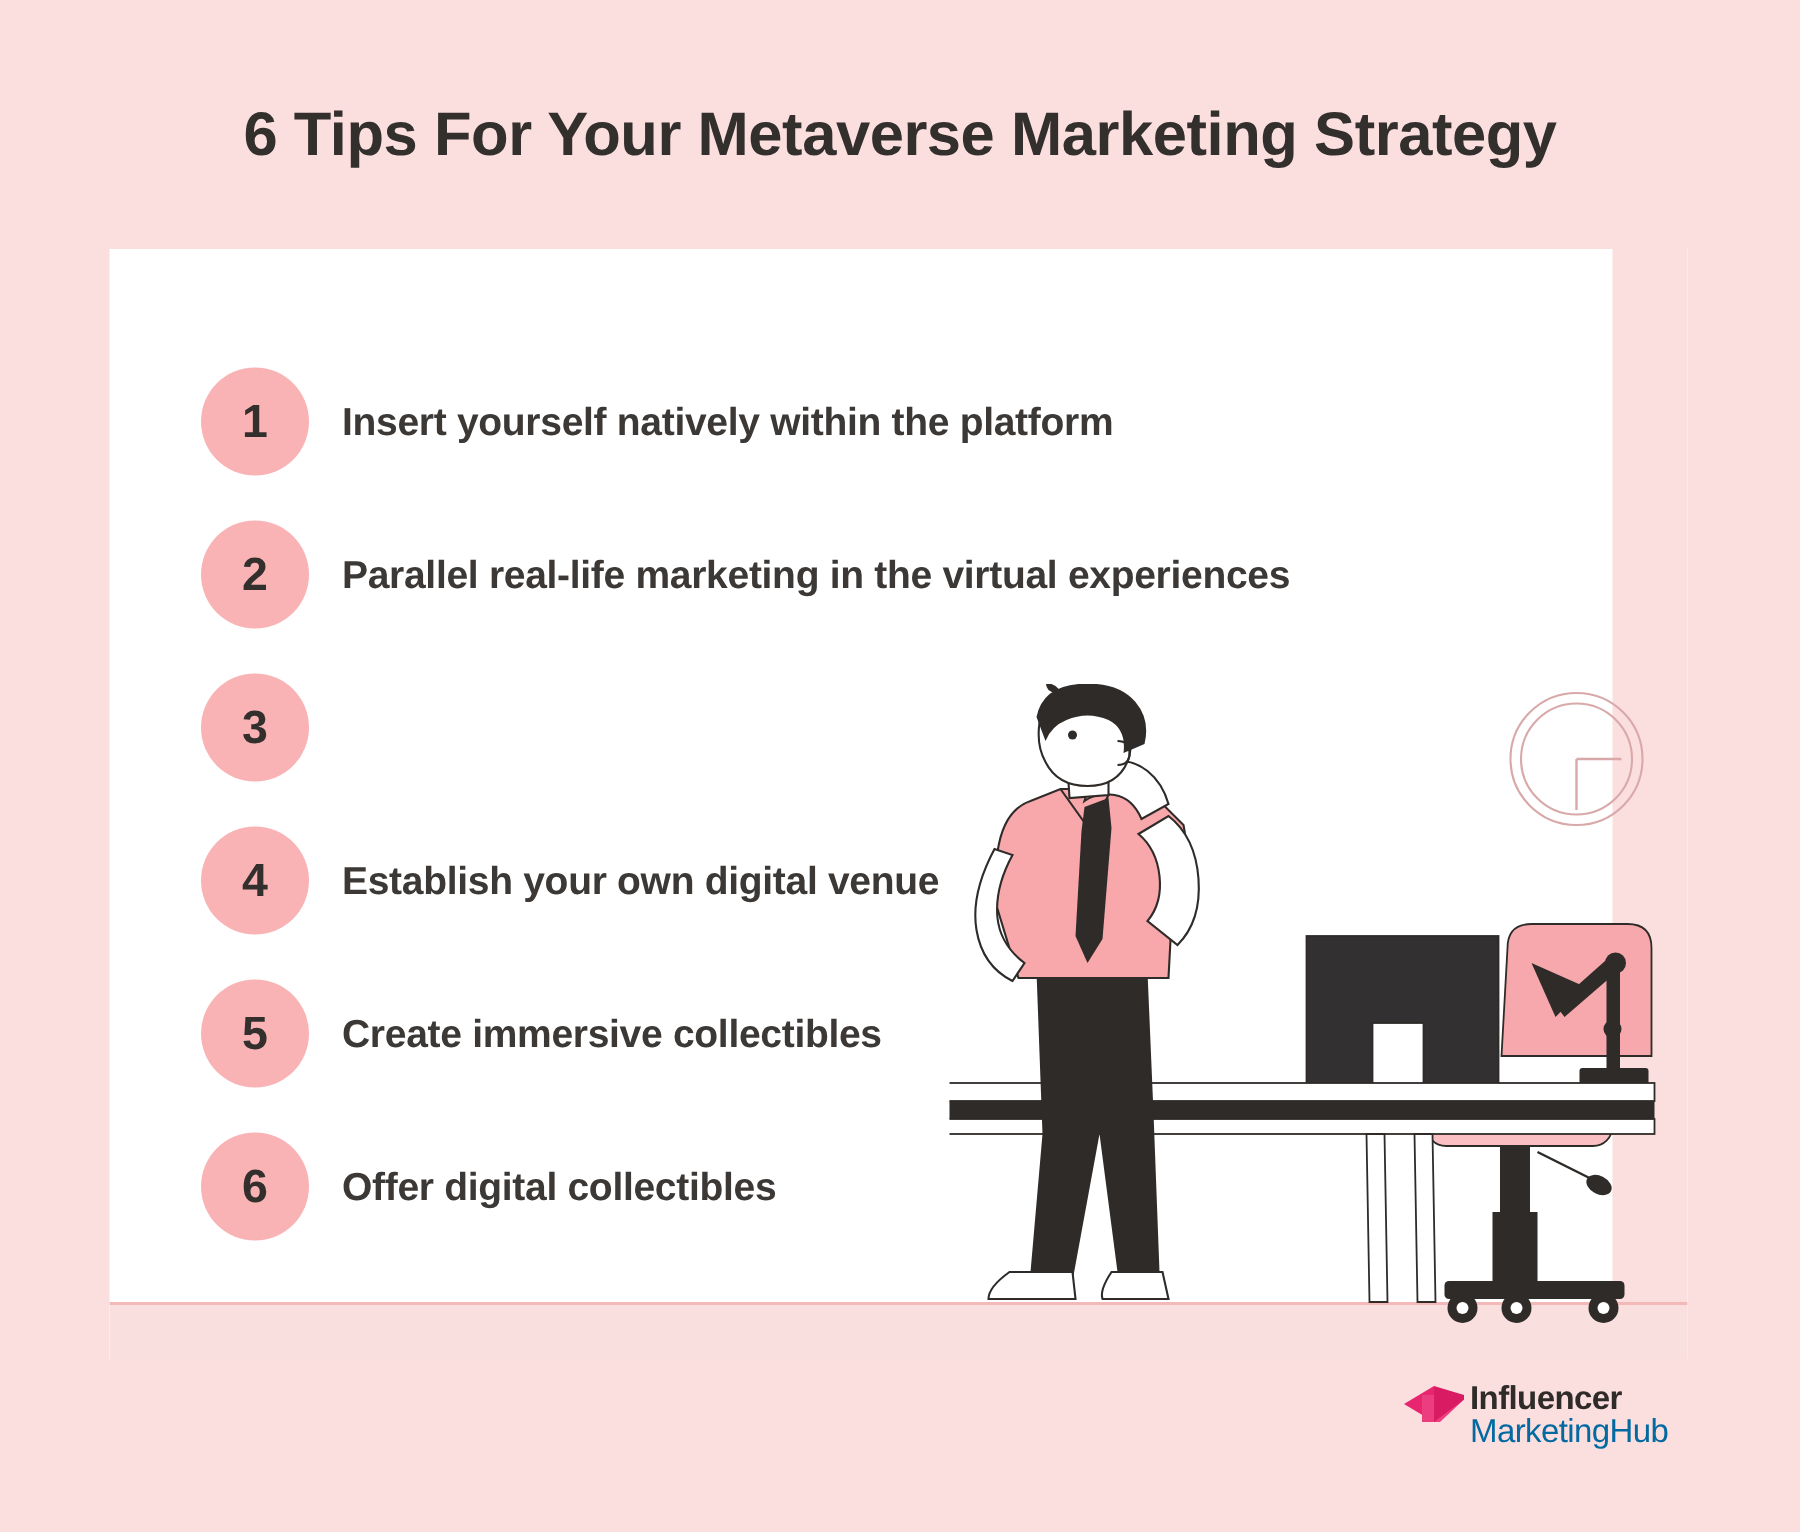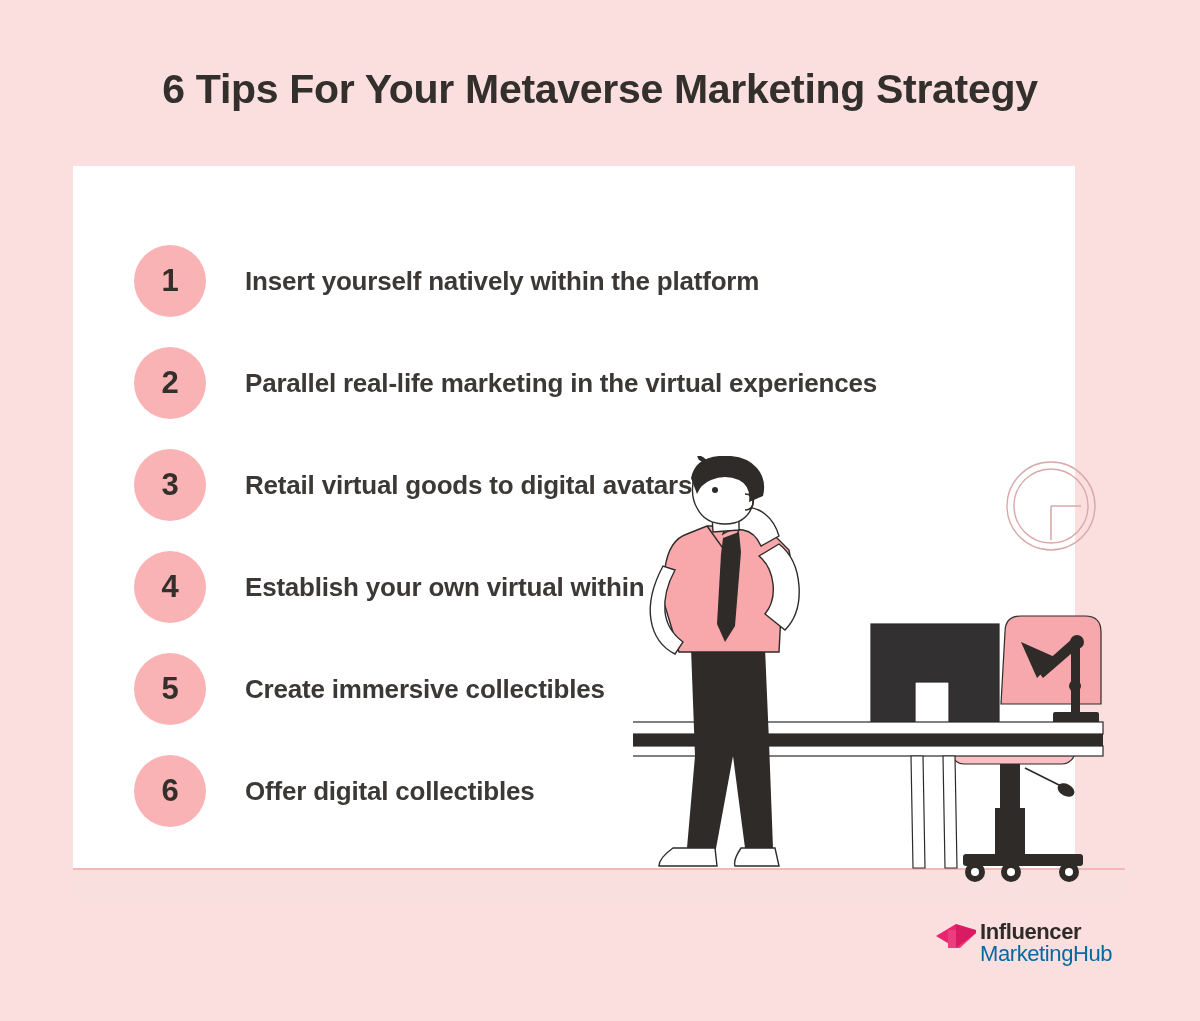--- a/index.html
+++ b/index.html
@@ -83,21 +83,21 @@
     flex: 0 0 auto;
     display: flex;
     align-items: center;
     justify-content: center;
     font-family: "Liberation Sans", sans-serif;
     font-size: 31px;
     font-weight: bold;
     color: #332F2D;
   }
   .tip-text {
-    margin-left: 39px;
+    margin-left: 22px;
     font-family: "Liberation Sans", sans-serif;
     font-size: 26px;
     font-weight: 600;
     color: #3B3836;
     letter-spacing: -0.2px;
     white-space: nowrap;
   }
 
   
   #illustration {
@@ -276,26 +276,25 @@
       <div class="tip-text">Insert yourself natively within the platform</div>
     </div>
 
     <div class="tip-row">
       <div class="tip-badge">2</div>
       <div class="tip-text">Parallel real-life marketing in the virtual experiences</div>
     </div>
 
     <div class="tip-row">
       <div class="tip-badge">3</div>
-      <div class="tip-text">Retail virtual goods to digital avatars</div>
     </div>
 
     <div class="tip-row">
       <div class="tip-badge">4</div>
-      <div class="tip-text">Establish your own virtual within</div>
+      <div class="tip-text">Establish your own digital venue</div>
     </div>
 
     <div class="tip-row">
       <div class="tip-badge">5</div>
       <div class="tip-text">Create immersive collectibles</div>
     </div>
 
     <div class="tip-row">
       <div class="tip-badge">6</div>
       <div class="tip-text">Offer digital collectibles</div>

